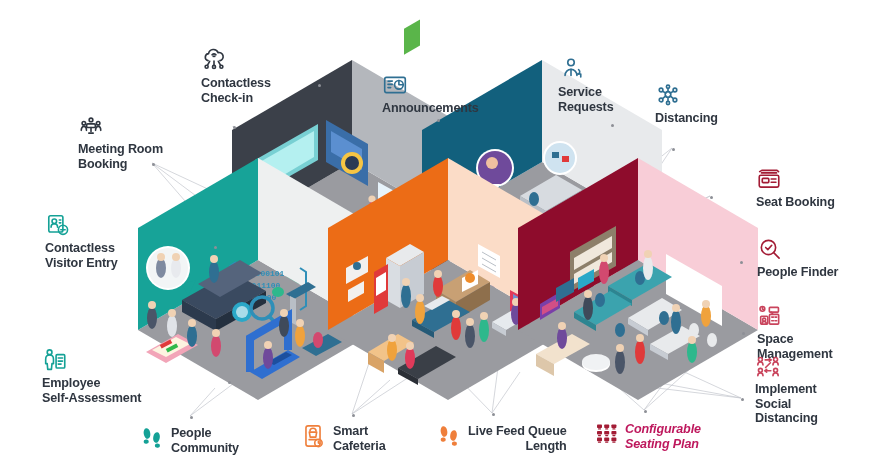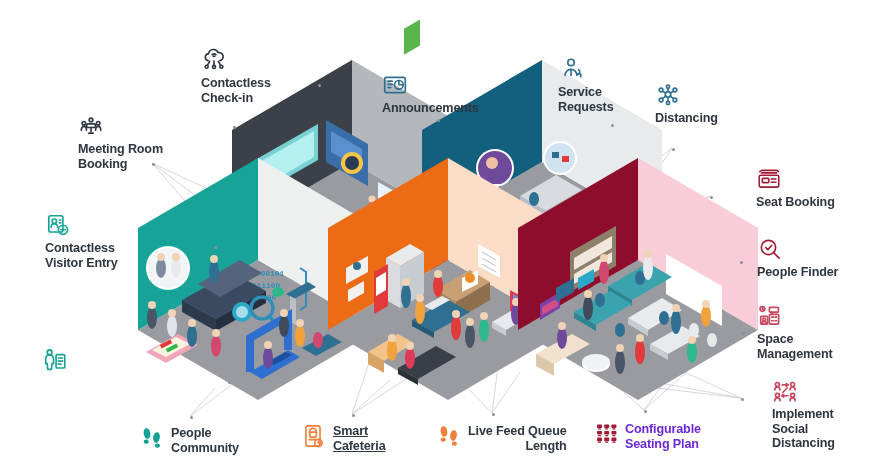--- a/index.html
+++ b/index.html
@@ -651,21 +651,21 @@
             <path d="M4.6 19.4c0-1.4.9-2.3 2-2.3s2 .9 2 2.3"></path>
         <circle cx="5" cy="5.4" r="2.2"></circle>
             <path d="M5 4.3v1.2l.8.5"></path>
             <rect x="11.4" y="4" width="8.4" height="4.4" rx="0.7"></rect>
         <path d="M13 8.4l1.4 1.6"></path>
           </svg>
         </span>
         <span class="ltext" style="color: rgb(47, 54, 64);">Space
 Management</span>
       </div>
-      <div class="label stack" style="left: 755px; top: 378px; margin-left: 17px;">
+      <div class="label stack" style="left: 755px; top: 353px;">
         <span style="display: block;">
           <svg class="ico" width="26" height="26" viewBox="0 0 24 24" fill="none" stroke="#c9445c" stroke-width="1.5" stroke-linecap="round" stroke-linejoin="round">
             <circle cx="5" cy="6" r="1.8"></circle>
             <path d="M2.6 11c0-1.6 1.1-2.7 2.4-2.7S7.4 9.4 7.4 11"></path>
         <circle cx="19" cy="6" r="1.8"></circle>
             <path d="M16.6 11c0-1.6 1.1-2.7 2.4-2.7s2.4 1.1 2.4 2.7"></path>
         <line x1="9.4" y1="6.4" x2="14.6" y2="6.4"></line>
             <path d="M13.2 5.2l1.6 1.2-1.6 1.2"></path>
         <circle cx="5" cy="16" r="1.8"></circle>
             <path d="M2.6 21c0-1.6 1.1-2.7 2.4-2.7s2.4 1.1 2.4 2.7"></path>
@@ -699,20 +699,22 @@
         <span style="display: block;">
           <svg class="ico" width="26" height="26" viewBox="0 0 24 24" fill="none" stroke="#14a196" stroke-width="1.5" stroke-linecap="round" stroke-linejoin="round">
             <circle cx="7" cy="4.8" r="2.2"></circle>
             <path d="M7 7.4c-2.1 0-3.6 1.6-3.6 3.8v4.2h1.4l.5 5.2h3.4l.5-5.2h1.4v-4.2c0-2.2-1.5-3.8-3.6-3.8z"></path>
         <rect x="13" y="7" width="8" height="12.4" rx="1"></rect>
             <line x1="15" y1="10.2" x2="19" y2="10.2"></line>
         <line x1="15" y1="13" x2="19" y2="13"></line>
             <line x1="15" y1="15.8" x2="17.6" y2="15.8"></line>
           </svg>
         </span>
+        <span class="ltext" style="color: rgb(47, 54, 64);">Employee
+Self-Assessment</span>
       </div>
       <div class="label " style="left: 140px; top: 425px;">
         <span style="display: block;">
           <svg class="ico" width="24" height="26" viewBox="0 0 24 26" fill="#14a196">
         <ellipse cx="7" cy="8.5" rx="3.3" ry="5.4" transform="rotate(-10 7 8.5)"></ellipse>
         <ellipse cx="6.2" cy="16.6" rx="2.6" ry="2.1" transform="rotate(-10 6.2 16.6)"></ellipse>
         <ellipse cx="16.5" cy="12.5" rx="3.3" ry="5.4" transform="rotate(10 16.5 12.5)"></ellipse>
         <ellipse cx="17.4" cy="20.6" rx="2.6" ry="2.1" transform="rotate(10 17.4 20.6)"></ellipse>
           </svg>
         </span>
@@ -723,21 +725,21 @@
         <span style="display: block;">
           <svg class="ico" width="26" height="26" viewBox="0 0 24 24" fill="none" stroke="#ef7f3b" stroke-width="1.5" stroke-linecap="round" stroke-linejoin="round">
             <rect x="5.5" y="2.6" width="13" height="18.8" rx="2"></rect>
             <path d="M9.2 7.4c0-1.6 1.3-2.6 2.8-2.6s2.8 1 2.8 2.6"></path>
         <path d="M8.6 8.4h6.8l-.8 4.6H9.4z"></path>
             <line x1="8.4" y1="15.4" x2="15.6" y2="15.4"></line>
         <circle cx="17" cy="18.4" r="3.4"></circle>
             <path d="M17 16.6v1.8l1.2.8"></path>
           </svg>
         </span>
-        <span class="ltext" style="color: rgb(47, 54, 64); text-decoration: underline;">Smart
+        <span class="ltext" style="color: rgb(47, 54, 64);">Smart
 Cafeteria</span>
       </div>
       <div class="label " style="left: 437px; top: 423px; text-align: right;">
         <span style="display: block;">
           <svg class="ico" width="24" height="26" viewBox="0 0 24 26" fill="#ef7f3b">
         <ellipse cx="7" cy="8.5" rx="3.3" ry="5.4" transform="rotate(-10 7 8.5)"></ellipse>
         <ellipse cx="6.2" cy="16.6" rx="2.6" ry="2.1" transform="rotate(-10 6.2 16.6)"></ellipse>
         <ellipse cx="16.5" cy="12.5" rx="3.3" ry="5.4" transform="rotate(10 16.5 12.5)"></ellipse>
         <ellipse cx="17.4" cy="20.6" rx="2.6" ry="2.1" transform="rotate(10 17.4 20.6)"></ellipse>
           </svg>
@@ -761,18 +763,18 @@
             <rect x="17.4" y="10" width="5" height="3.6" rx="0.8"></rect>
             <rect x="18.299999999999997" y="13.9" width="3.2" height="1.3" rx="0.6"></rect>
             <rect x="3" y="16.599999999999998" width="5" height="3.6" rx="0.8"></rect>
             <rect x="3.9" y="20.499999999999996" width="3.2" height="1.3" rx="0.6"></rect>
             <rect x="10.2" y="16.599999999999998" width="5" height="3.6" rx="0.8"></rect>
             <rect x="11.1" y="20.499999999999996" width="3.2" height="1.3" rx="0.6"></rect>
             <rect x="17.4" y="16.599999999999998" width="5" height="3.6" rx="0.8"></rect>
             <rect x="18.299999999999997" y="20.499999999999996" width="3.2" height="1.3" rx="0.6"></rect>
           </svg>
         </span>
-        <span class="ltext" style="color: #6d28d9;">Configurable
+        <span class="ltext" style="color: #be185d; font-style: italic;">Configurable
 Seating Plan</span>
       </div>
     </div>
 
 </div>
 
 </body></html>

